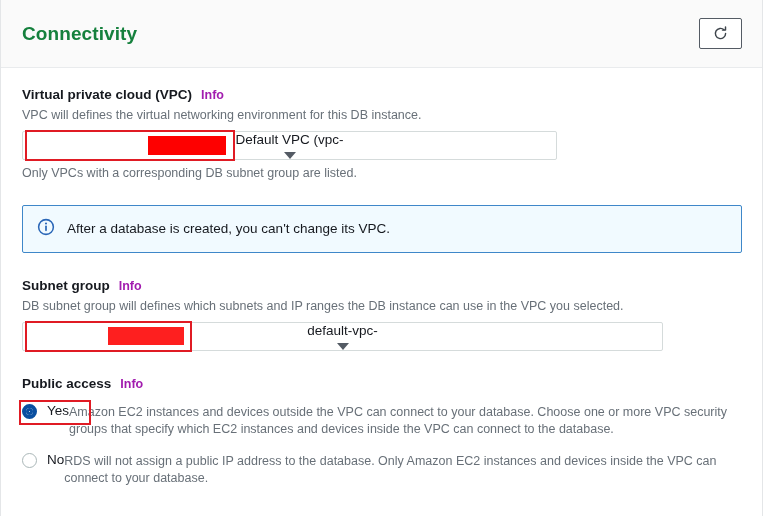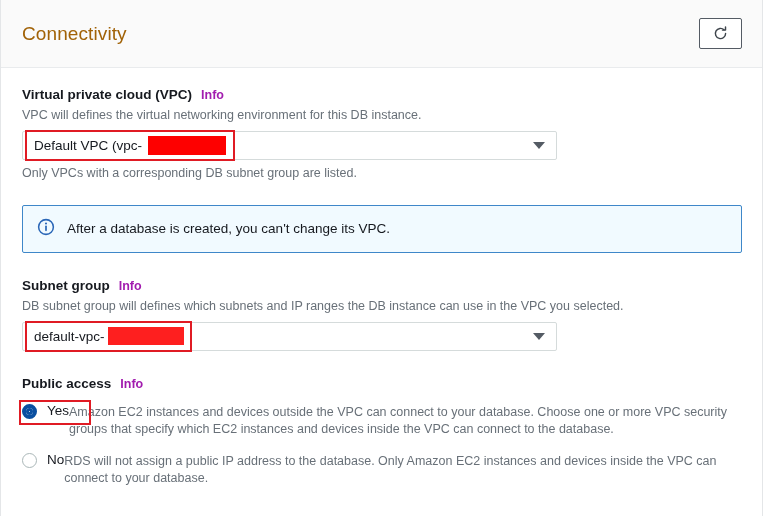--- a/index.html
+++ b/index.html
@@ -33,22 +33,22 @@
     background: #fafafa;
     border-bottom: 1px solid #e9ebed;
     display: flex;
     align-items: center;
     justify-content: space-between;
     padding: 0 20px 0 21px;
     flex: none;
   }
   .panel-title {
     font-size: 19px;
-    font-weight: normal;
-    color: #a16207;
+    font-weight: bold;
+    color: #15803d;
     letter-spacing: .1px;
   }
   .refresh-button {
     width: 43px;
     height: 31px;
     box-sizing: border-box;
     border: 1px solid #545b64;
     border-radius: 2px;
     background: #ffffff;
     display: flex;
@@ -108,23 +108,24 @@
     border-radius: 2px;
     background: #ffffff;
     display: flex;
     align-items: center;
     justify-content: space-between;
     padding: 0 11px 0 11px;
     font-size: 13.5px;
     color: #16191f;
     cursor: pointer;
     position: relative;
+    flex-direction: column;
   }
   .select-vpc { width: 535px; }
-  .select-subnet { width: 535px; }
+  .select-subnet { width: 641px; }
   .select-text {
     white-space: nowrap;
     position: relative;
     z-index: 1;
   }
   .caret {
     width: 0; height: 0;
     border-left: 6px solid transparent;
     border-right: 6px solid transparent;
     border-top: 7px solid #545b64;

